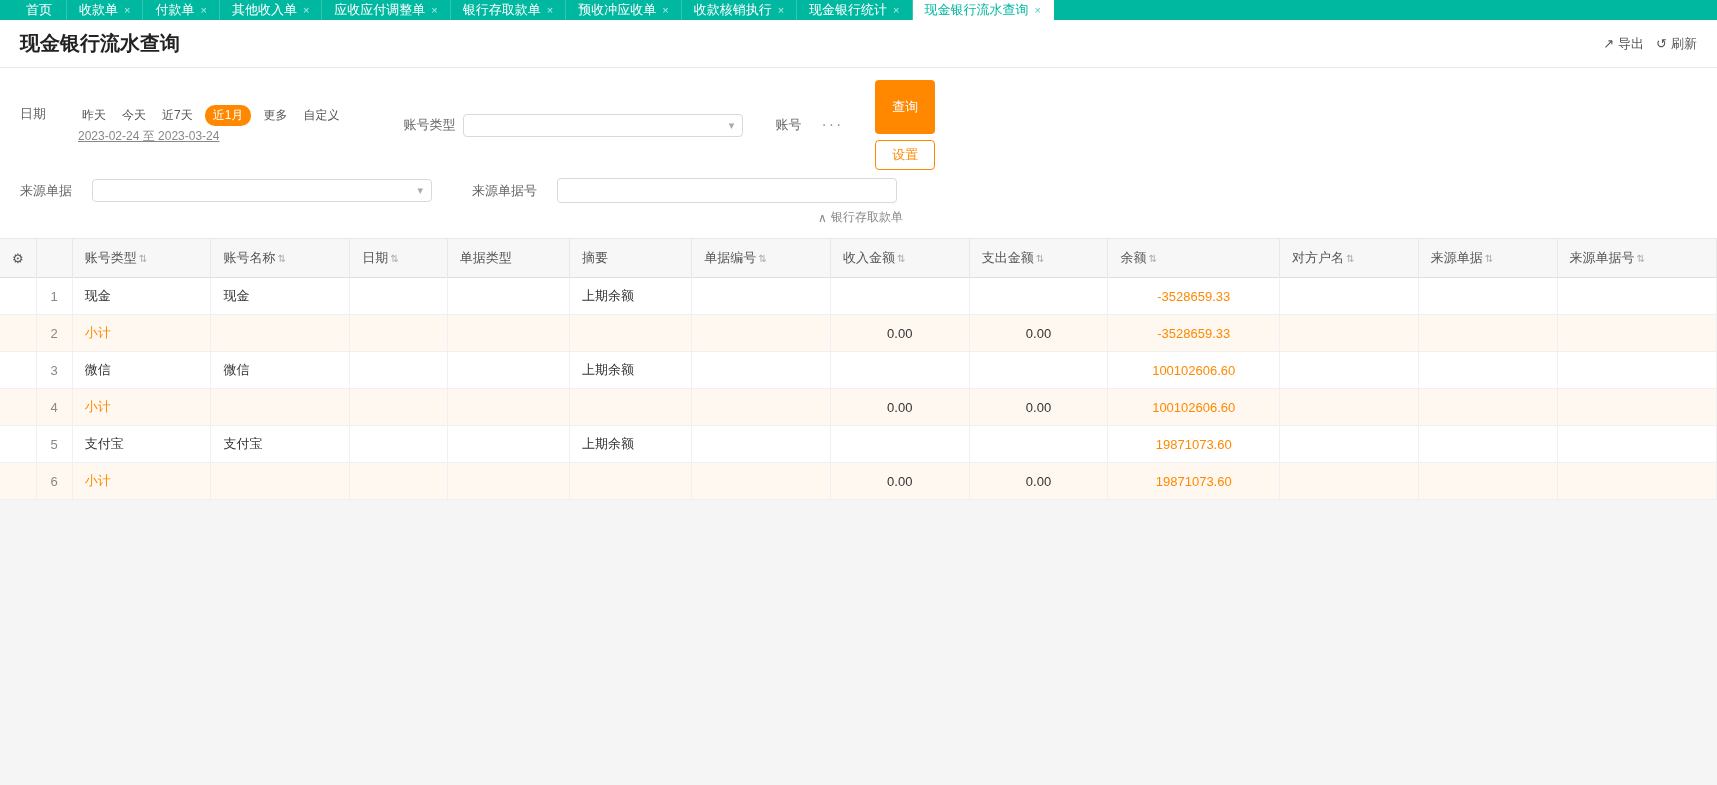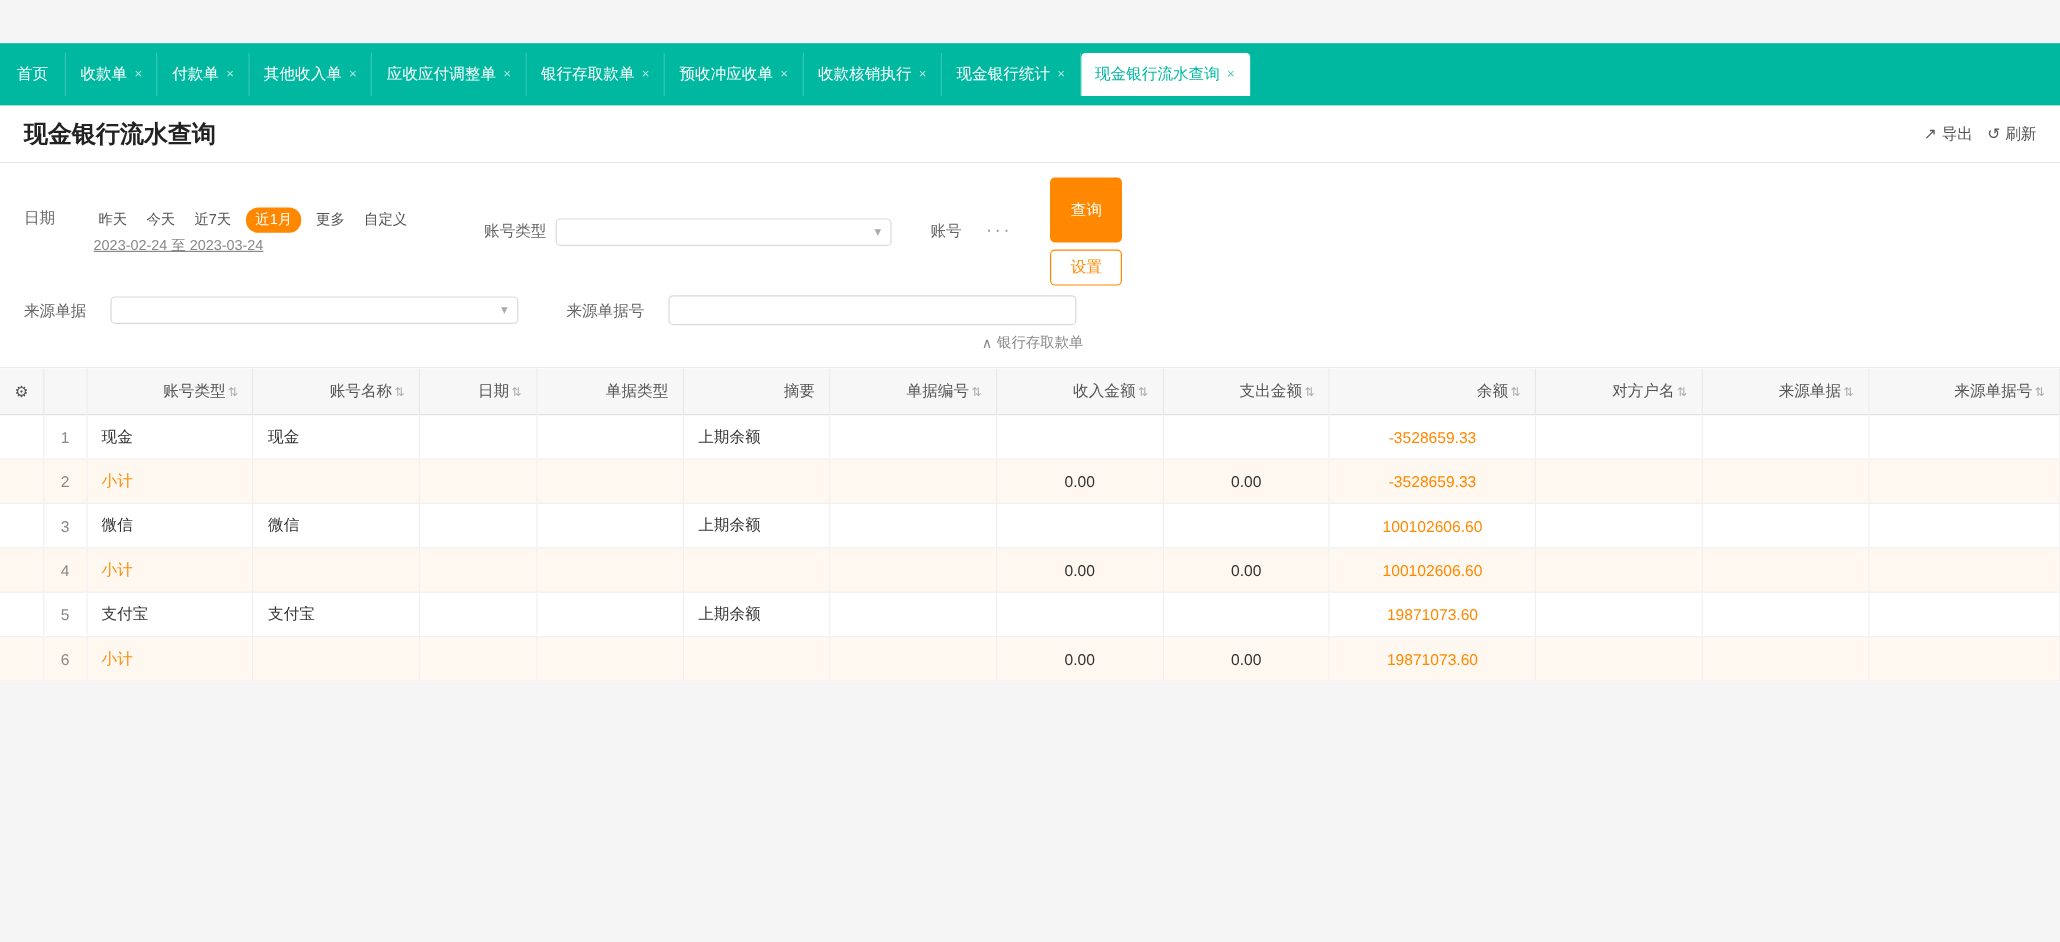--- a/index.html
+++ b/index.html
@@ -3,24 +3,23 @@
   <meta charset="utf-8">
   <style>
     * { box-sizing: border-box; margin: 0; padding: 0; }
     body { font-family: 'Microsoft YaHei', Arial, sans-serif; font-size: 13px; background: #f5f5f5; color: #333; }
 
     
     .top-nav {
       background: #00b8a0;
       display: flex;
       align-items: center;
-      height: 52px;
-      padding: 0 0;
+      height: 20px;
+      padding: 0 12px;
       overflow: hidden;
-      margin-top: 36px;
     }
     .nav-tab {
       display: inline-flex;
       align-items: center;
       padding: 0 12px;
       height: 36px;
       color: #fff;
       font-size: 13px;
       white-space: nowrap;
       cursor: pointer;
@@ -187,21 +186,21 @@
       width: 100%;
       border-collapse: collapse;
       font-size: 13px;
     }
     thead tr {
       background: #f7f7f7;
       border-bottom: 1px solid #e0e0e0;
     }
     thead th {
       padding: 10px 12px;
-      text-align: right;
+      text-align: left;
       font-weight: normal;
       color: #555;
       white-space: nowrap;
       border-right: 1px solid #e8e8e8;
       position: relative;
     }
     thead th .sort-icon {
       color: #aaa;
       font-size: 10px;
       margin-left: 2px;

